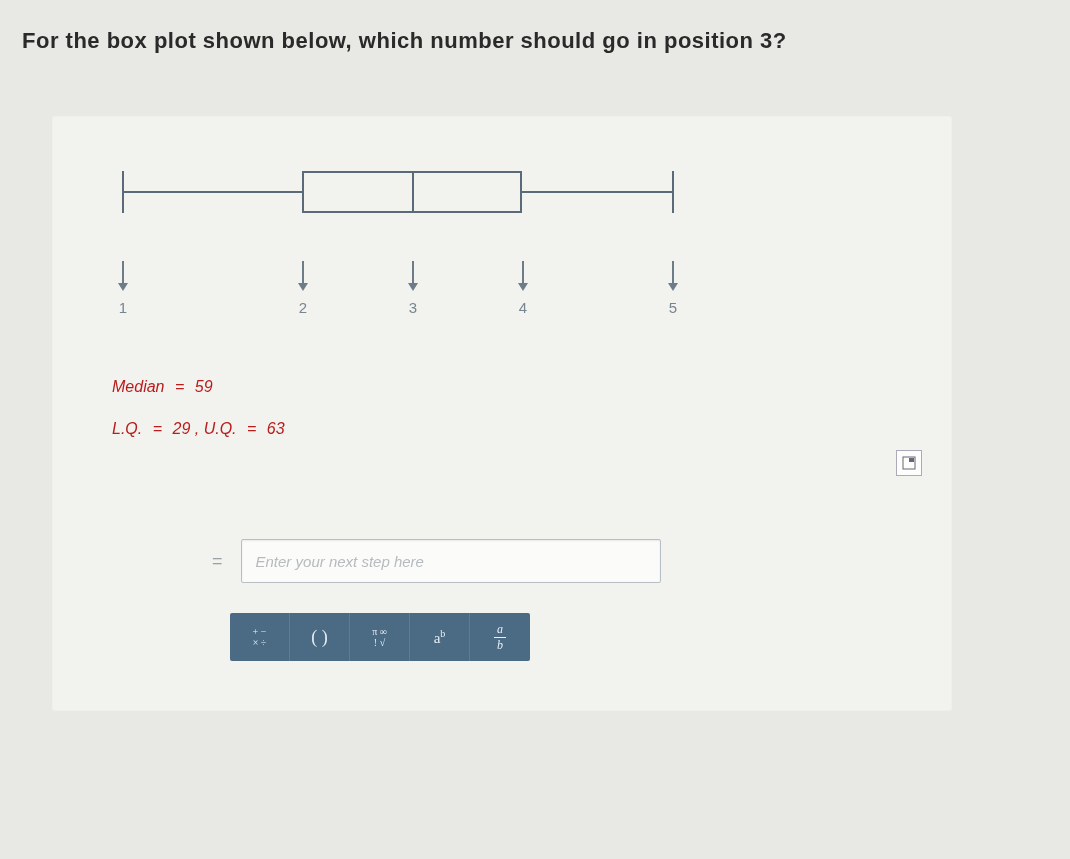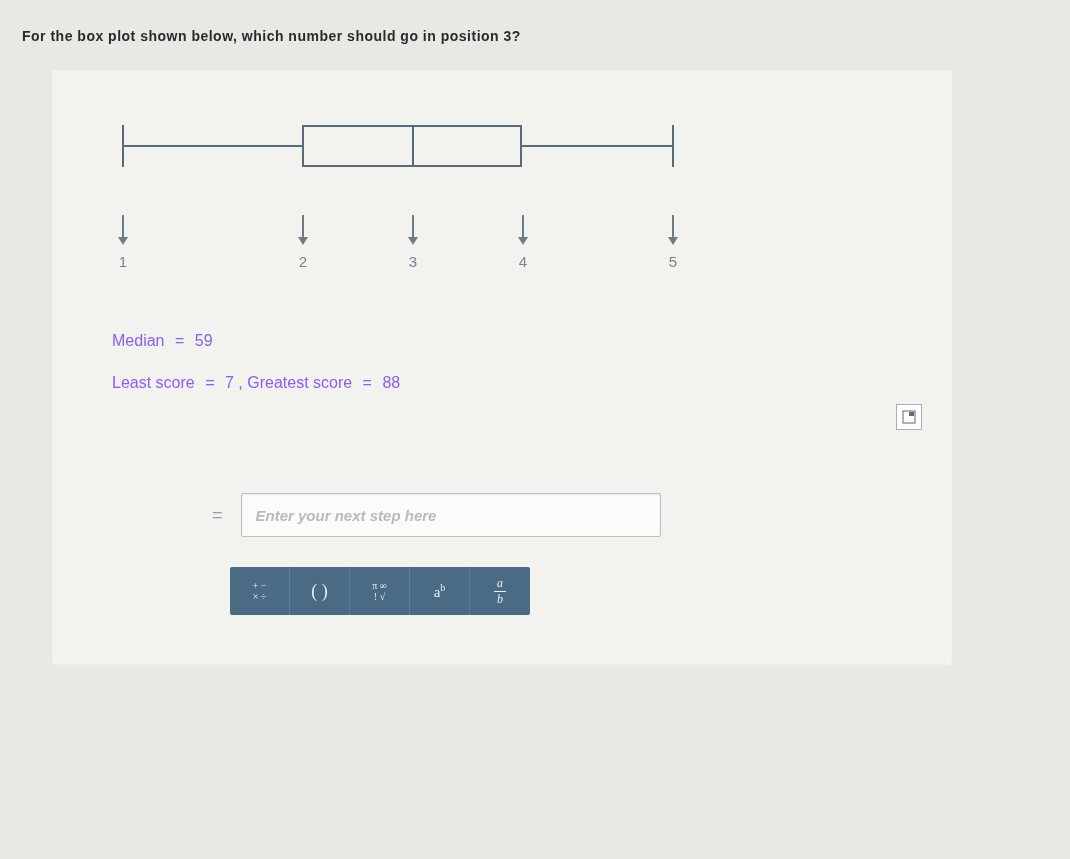--- a/index.html
+++ b/index.html
@@ -5,24 +5,24 @@
   * { box-sizing: border-box; margin: 0; padding: 0; }
   body {
     background: #e8e8e4;
     font-family: Arial, Helvetica, sans-serif;
     width: 1070px;
     height: 859px;
     padding: 28px 22px;
     color: #333;
   }
   .question {
-    font-size: 14px;
+    font-size: 22px;
     font-weight: 700;
     color: #2a2a2a;
-    margin-bottom: 26px;
+    margin-bottom: 62px;
     letter-spacing: 0.5px;
   }
   .panel {
     background: #f2f2ee;
     border-radius: 2px;
     padding: 35px 50px 50px 50px;
     width: 900px;
     margin-left: 30px;
     position: relative;
     box-shadow: inset 0 0 2px rgba(0,0,0,0.05);
@@ -69,21 +69,21 @@
     color:#778590;
   }
 
   .stats {
     margin-top: 35px;
     margin-left: 10px;
     color:#8a8f94;
     font-size:16px;
     line-height: 2.6;
   }
-  .stats .row span { color:#8b5cf6; }
+  .stats .row span { color:#b91c1c;font-style:italic; }
   .eq { margin:0 6px; }
 
   .corner-btn {
     position:absolute;
     right: 30px;
     bottom: 235px;
     width:26px; height:26px;
     border:1px solid #aab;
     background:#fdfdfb;
     display:flex; align-items:center; justify-content:center;
@@ -103,21 +103,20 @@
   .answer-input {
     width: 420px;
     height: 44px;
     border:1px solid #b7bfc6;
     background:#fbfbf9;
     padding:0 14px;
     font-size:15px;
     color:#9aa0a6;
     border-radius:2px;
     box-shadow: inset 0 1px 2px rgba(0,0,0,0.08);
-    font-weight: bold;
   }
   .answer-input::placeholder { color:#9aa0a6; font-style: italic; opacity:0.7; }
 
   .toolbar {
     margin-top: 30px;
     margin-left: 128px;
     display:flex;
     background:#4b6a84;
     border-radius:2px;
     overflow:hidden;
@@ -190,27 +189,27 @@
     </div>
   </div>
 
   <div class="stats">
     <div class="row">
       <span>Median</span>
       <span class="eq">=</span>
       <span>59</span>
     </div>
     <div class="row">
-      <span>Least score</span>
+      <span>L.Q.</span>
       <span class="eq">=</span>
-      <span>7</span>
+      <span>29</span>
       <span> , </span>
-      <span>Greatest score</span>
+      <span>U.Q.</span>
       <span class="eq">=</span>
-      <span>88</span>
+      <span>63</span>
     </div>
   </div>
 
   <div class="corner-btn">
     <svg width="14" height="14" viewBox="0 0 14 14">
       <rect x="1" y="1" width="12" height="12" fill="none" stroke="#667" stroke-width="1"></rect>
       <rect x="7" y="2" width="5" height="4" fill="#667"></rect>
     </svg>
   </div>
 

